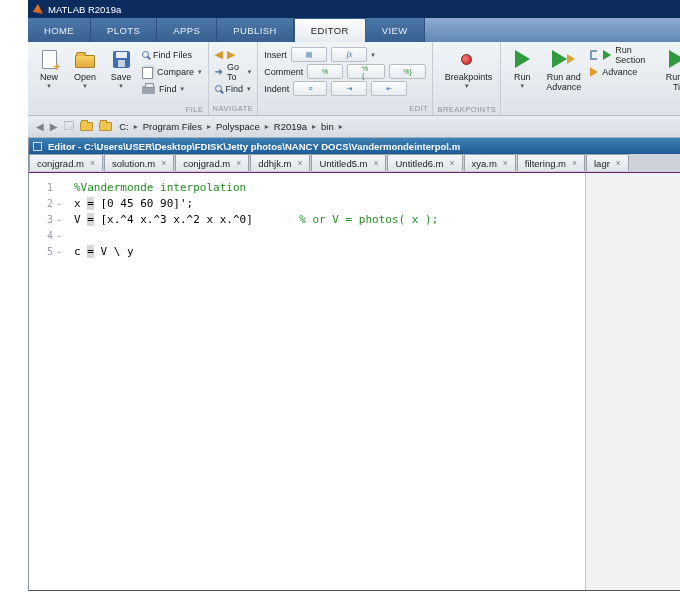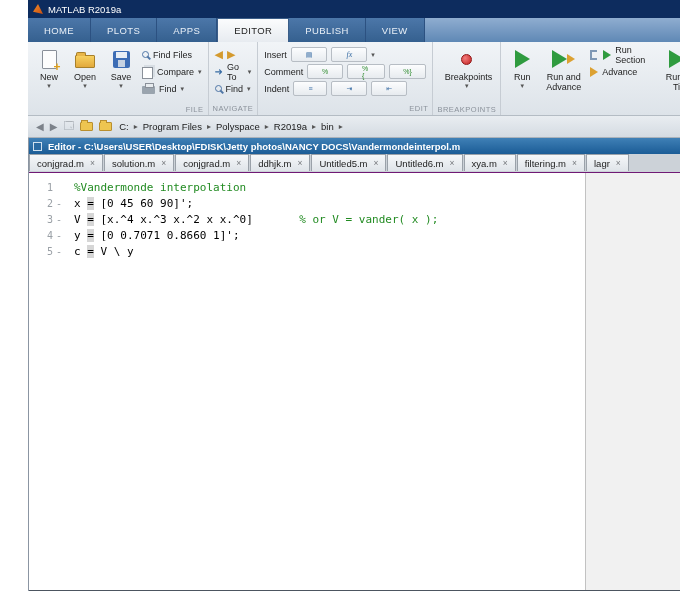--- a/index.html
+++ b/index.html
@@ -126,22 +126,22 @@
 
   <div class="titlebar">
     <span class="matlab-logo"></span>
     <span>MATLAB R2019a</span>
   </div>
 
   <div class="rtabs" id="ribbonTabs">
       <div class="rtab">HOME</div>
       <div class="rtab">PLOTS</div>
       <div class="rtab">APPS</div>
+      <div class="rtab">PUBLISH</div>
       <div class="rtab active">EDITOR</div>
-      <div class="rtab">PUBLISH</div>
       <div class="rtab">VIEW</div>
     </div>
 
   <div class="ribbon">
 
     <div class="rsection">
       <div class="rcontent">
         <div class="bigbtn">
           <div class="bicon">
               <div class="icon-page">
@@ -358,26 +358,25 @@
             <span class="codetext"><span class="seg-comment">%Vandermonde interpolation</span></span>
           </div>
           <div class="code-row">
             <span class="gut">2</span>
             <span class="dash">-</span>
             <span class="codetext"><span class="seg-plain">x </span><span class="seg-highlight">=</span><span class="seg-plain"> [0 45 60 90]';</span></span>
           </div>
           <div class="code-row">
             <span class="gut">3</span>
             <span class="dash">-</span>
-            <span class="codetext"><span class="seg-plain">V </span><span class="seg-highlight">=</span><span class="seg-plain"> [x.^4 x.^3 x.^2 x x.^0]       </span><span class="seg-comment">% or V = vander( x );</span></span>
+            <span class="codetext"><span class="seg-plain">V </span><span class="seg-highlight">=</span><span class="seg-plain"> [x.^4 x.^3 x.^2 x x.^0]       </span><span class="seg-comment">% or V = photos( x );</span></span>
           </div>
           <div class="code-row">
             <span class="gut">4</span>
             <span class="dash">-</span>
-            <span class="codetext"><span class="seg-plain">y </span><span class="seg-highlight">=</span><span class="seg-plain"> [0 0.7071 0.8660 1]';</span></span>
           </div>
           <div class="code-row">
             <span class="gut">5</span>
             <span class="dash">-</span>
             <span class="codetext"><span class="seg-plain">c </span><span class="seg-highlight">=</span><span class="seg-plain"> V \ y</span></span>
           </div>
         </div>
     </div>
   </div>
 

